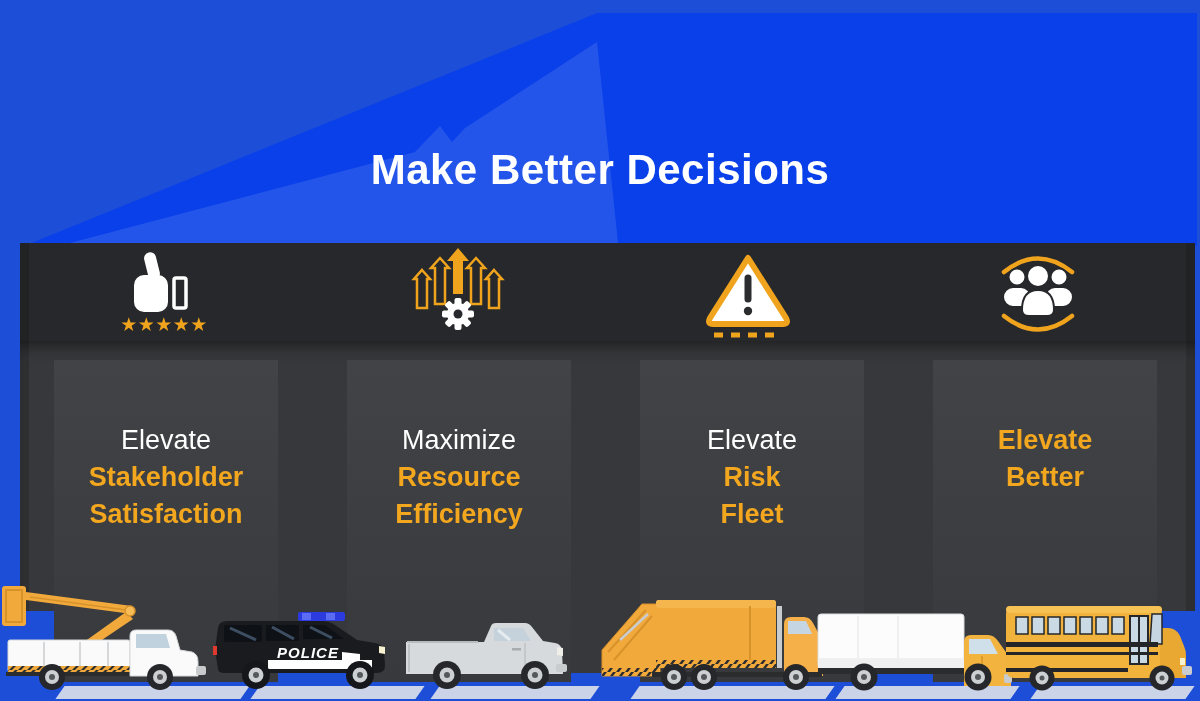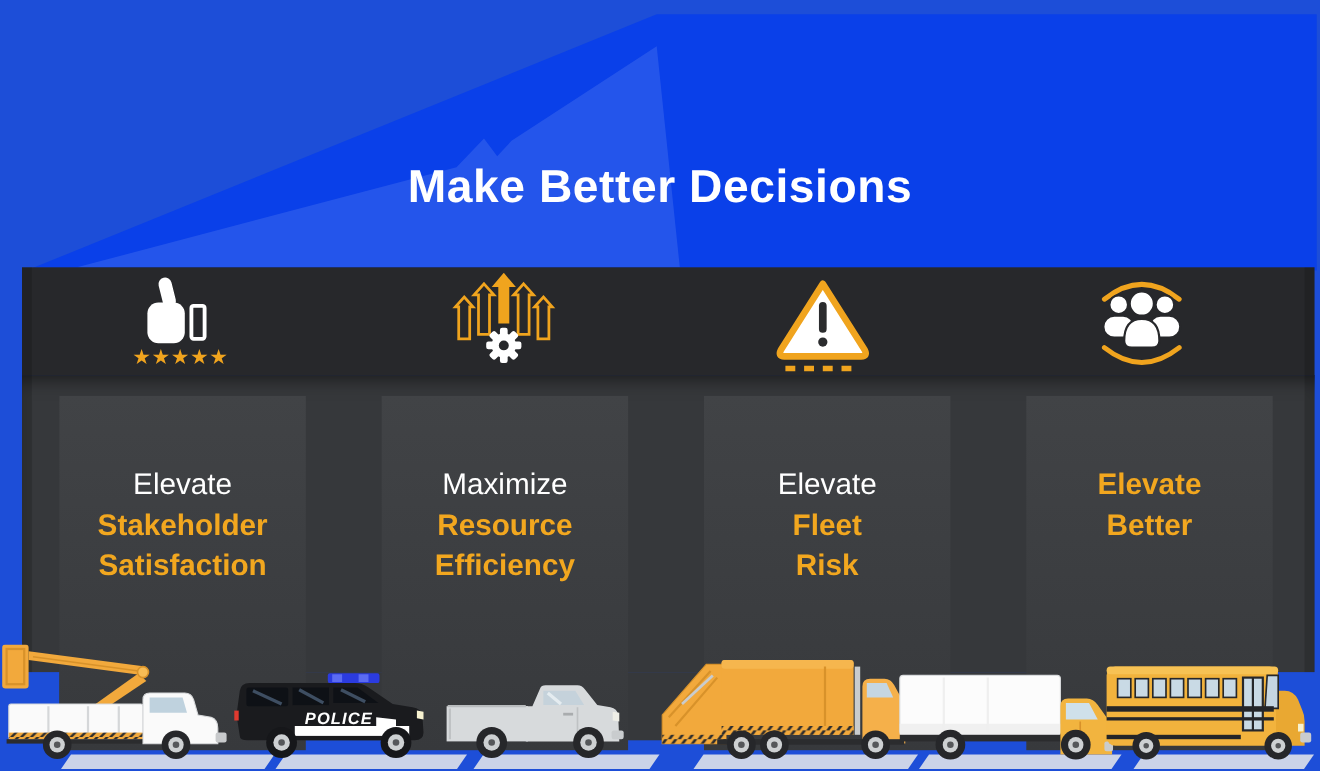--- a/index.html
+++ b/index.html
@@ -55,22 +55,22 @@
   <div class="abs door" style="left:54px;">
     <div class="door-text">
       <div>Elevate</div>
       <div class="gold">Stakeholder</div>
       <div class="gold">Satisfaction</div>
     </div>
   </div>
   <div class="abs door" style="left:640px;">
     <div class="door-text">
       <div>Elevate</div>
+      <div class="gold">Risk</div>
       <div class="gold">Fleet</div>
-      <div class="gold">Risk</div>
     </div>
   </div>
   <div class="abs door" style="left:933px;">
     <div class="door-text">
       <div class="gold">Elevate</div>
       <div class="gold">Better</div>
     </div>
   </div>
 
   <svg style="left:116px;top:250px" width="96" height="88" viewBox="0 0 96 88">

